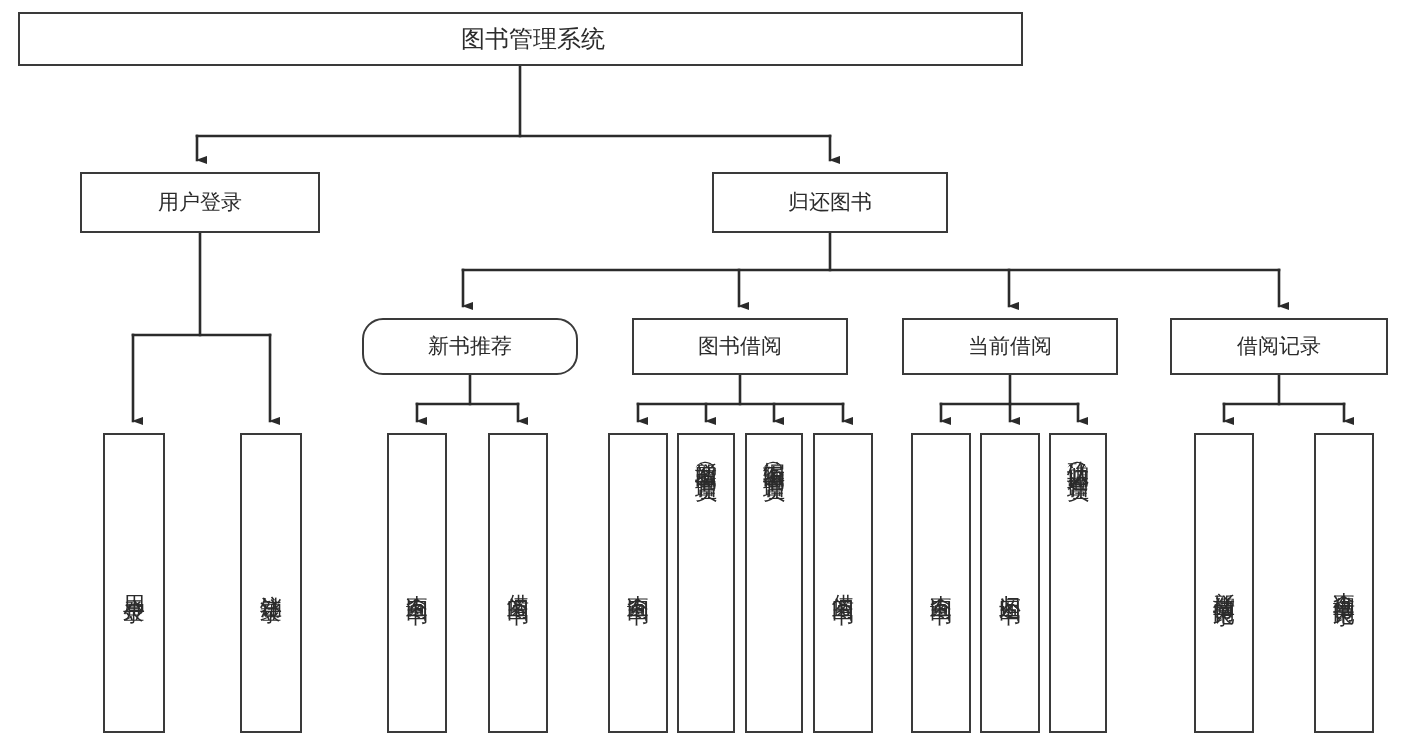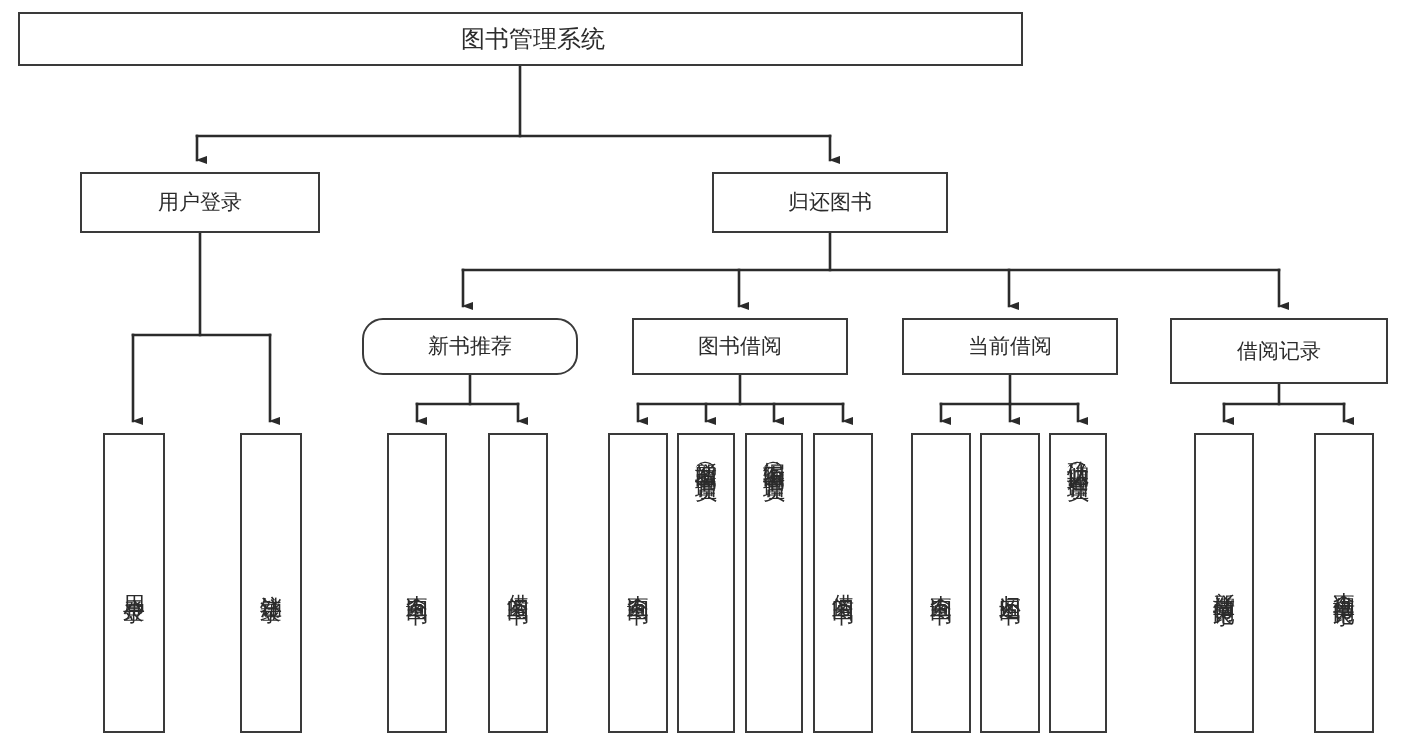--- a/index.html
+++ b/index.html
@@ -147,21 +147,21 @@
   </div>
 
   <div class="node horizontal" style="left:632px; top:318px; width:216px; height:57px;">
     <span class="label">图书借阅</span>
   </div>
 
   <div class="node horizontal" style="left:902px; top:318px; width:216px; height:57px;">
     <span class="label">当前借阅</span>
   </div>
 
-  <div class="node horizontal" style="left:1170px; top:318px; width:218px; height:66px;">
+  <div class="node horizontal" style="left:1170px; top:318px; width:218px; height:57px;">
     <span class="label">借阅记录</span>
   </div>
 
   <div class="node vertical v-mid" style="left:103px; top:433px; width:62px; height:300px;">
     <span class="label">用户登录</span>
   </div>
 
   <div class="node vertical v-mid" style="left:240px; top:433px; width:62px; height:300px;">
     <span class="label">注销登录</span>
   </div>

